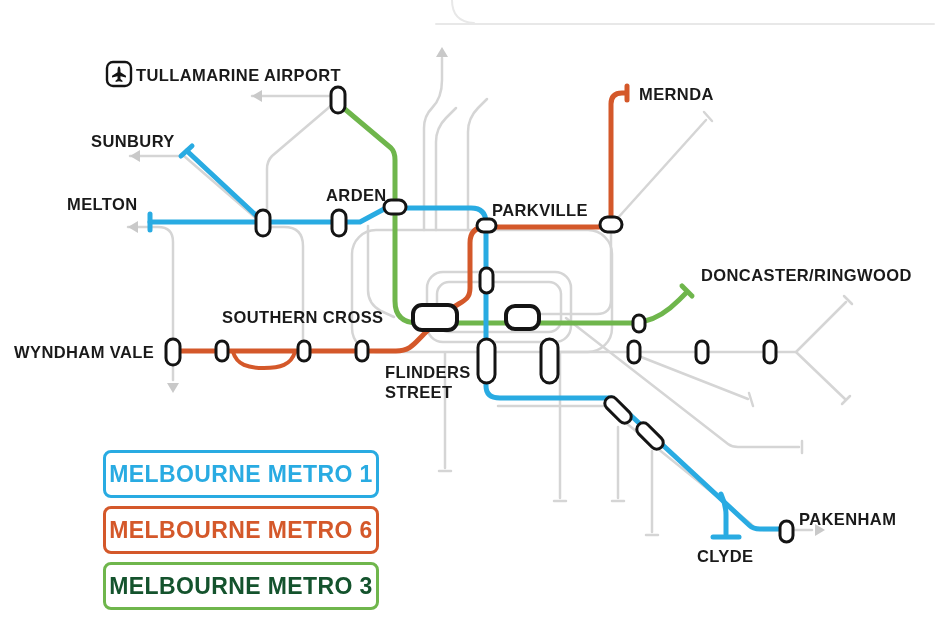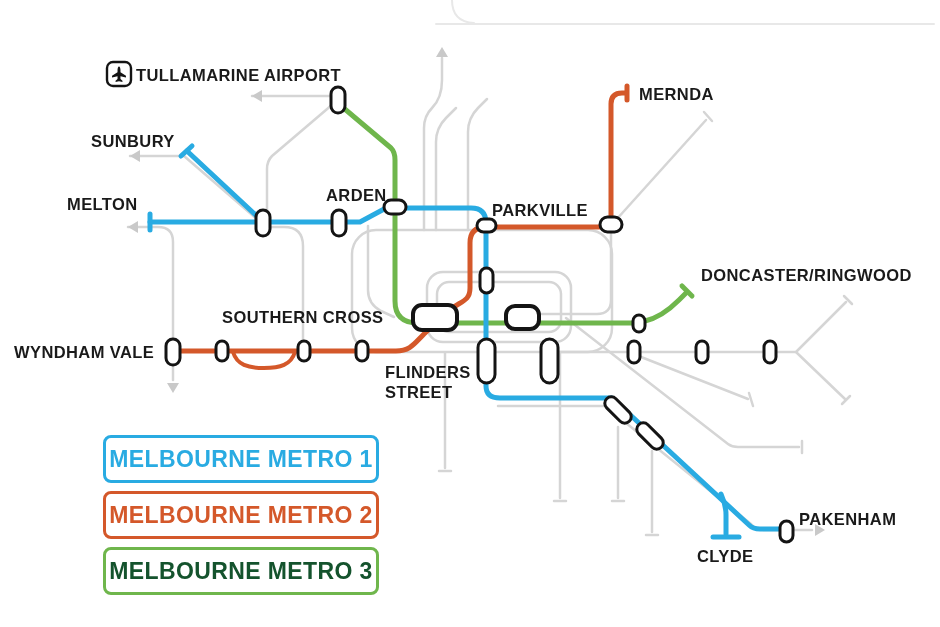--- a/index.html
+++ b/index.html
@@ -2,21 +2,21 @@
 <html><head>
 <meta charset="utf-8">
 <style>
   html,body{margin:0;padding:0;background:#ffffff;}
   .stage{position:relative;width:940px;height:627px;background:#ffffff;overflow:hidden;
          font-family:"Liberation Sans",sans-serif;}
   .stage svg{position:absolute;left:0;top:0;}
   svg text{font-family:"Liberation Sans",sans-serif;font-weight:700;fill:#1a1a1a;
            letter-spacing:0.4px;}
   .st-label{font-size:16.5px;}
-  .legend{position:absolute;left:103px;top:435px;width:276px;}
+  .legend{position:absolute;left:103px;top:450px;width:276px;}
   .legend-box{box-sizing:border-box;height:48px;margin-bottom:8px;border-radius:8px;
               border:3px solid;display:flex;align-items:center;justify-content:center;
               background:#ffffff;font-size:23px;font-weight:800;letter-spacing:0.4px;}
   .legend-1{border-color:#29ABE2;color:#29ABE2;}
   .legend-2{border-color:#D4582A;color:#D4582A;}
   .legend-3{border-color:#6FB64C;color:#14532d;}
 </style>
 </head>
 <body>
 
@@ -145,19 +145,19 @@
       <text class="st-label" x="799" y="525">PAKENHAM</text>
       <text class="st-label" x="697" y="562">CLYDE</text>
     </g>
   </svg>
 
   <div class="legend">
     <div class="legend-box legend-1">
       <span>MELBOURNE METRO 1</span>
     </div>
     <div class="legend-box legend-2">
-      <span>MELBOURNE METRO 2</span>
+      <span>MELBOURNE METRO 6</span>
     </div>
     <div class="legend-box legend-3">
       <span>MELBOURNE METRO 3</span>
     </div>
   </div>
 </div>
 
 </body></html>

